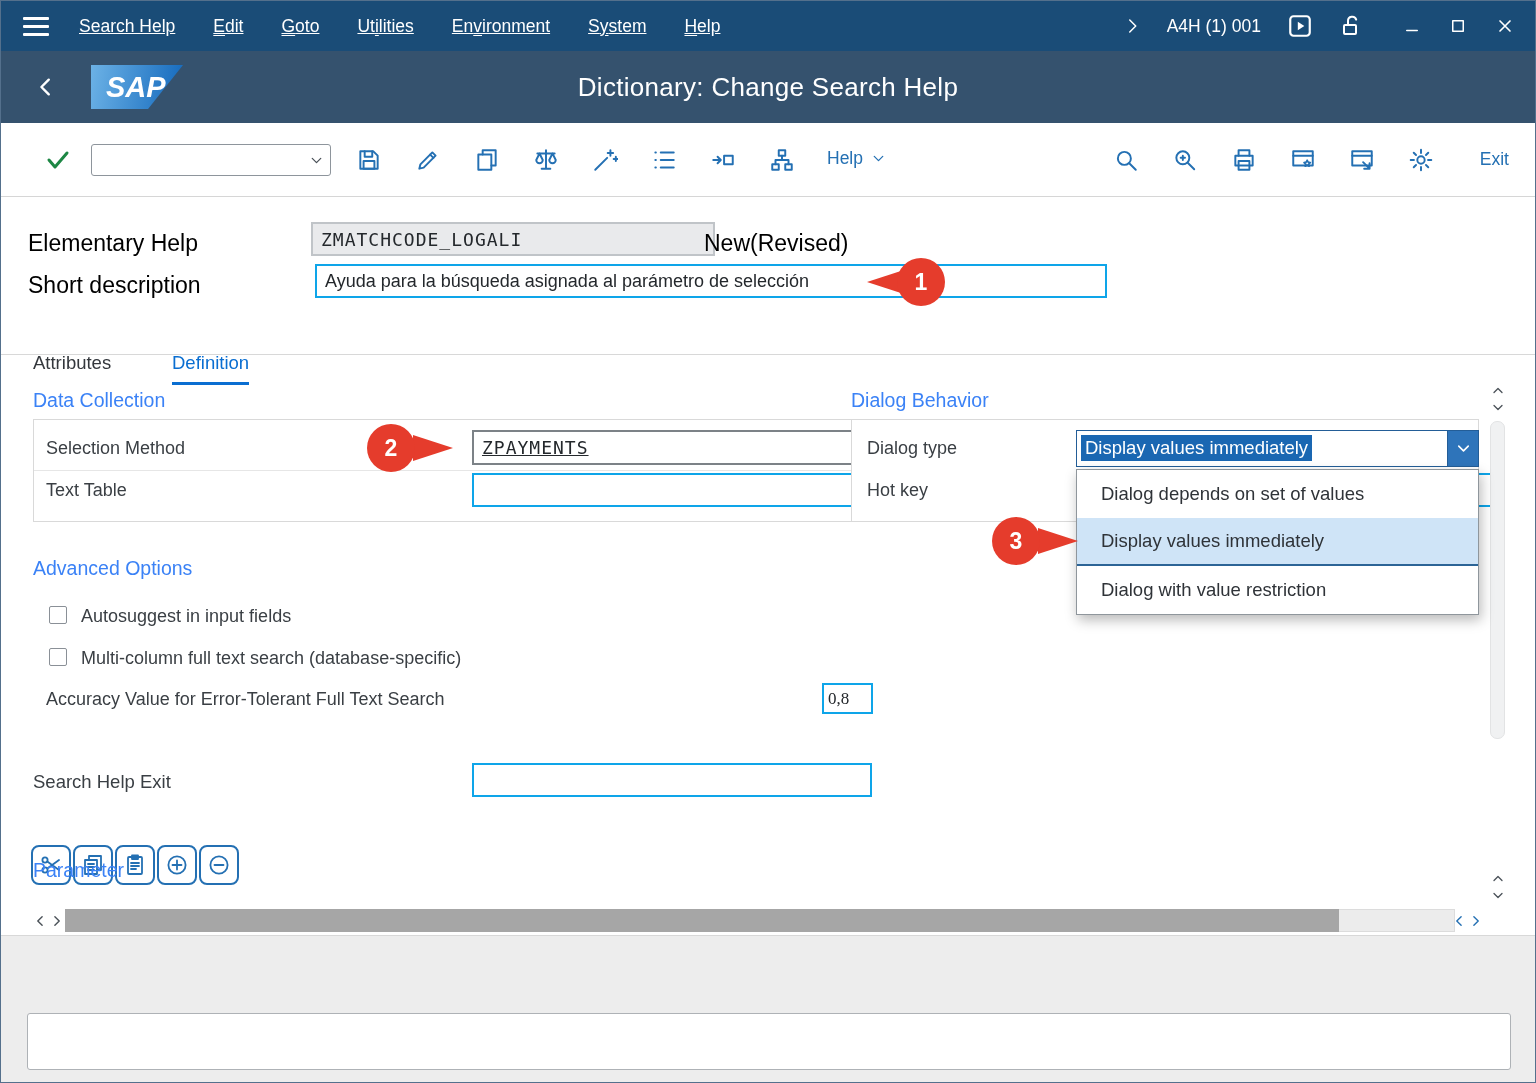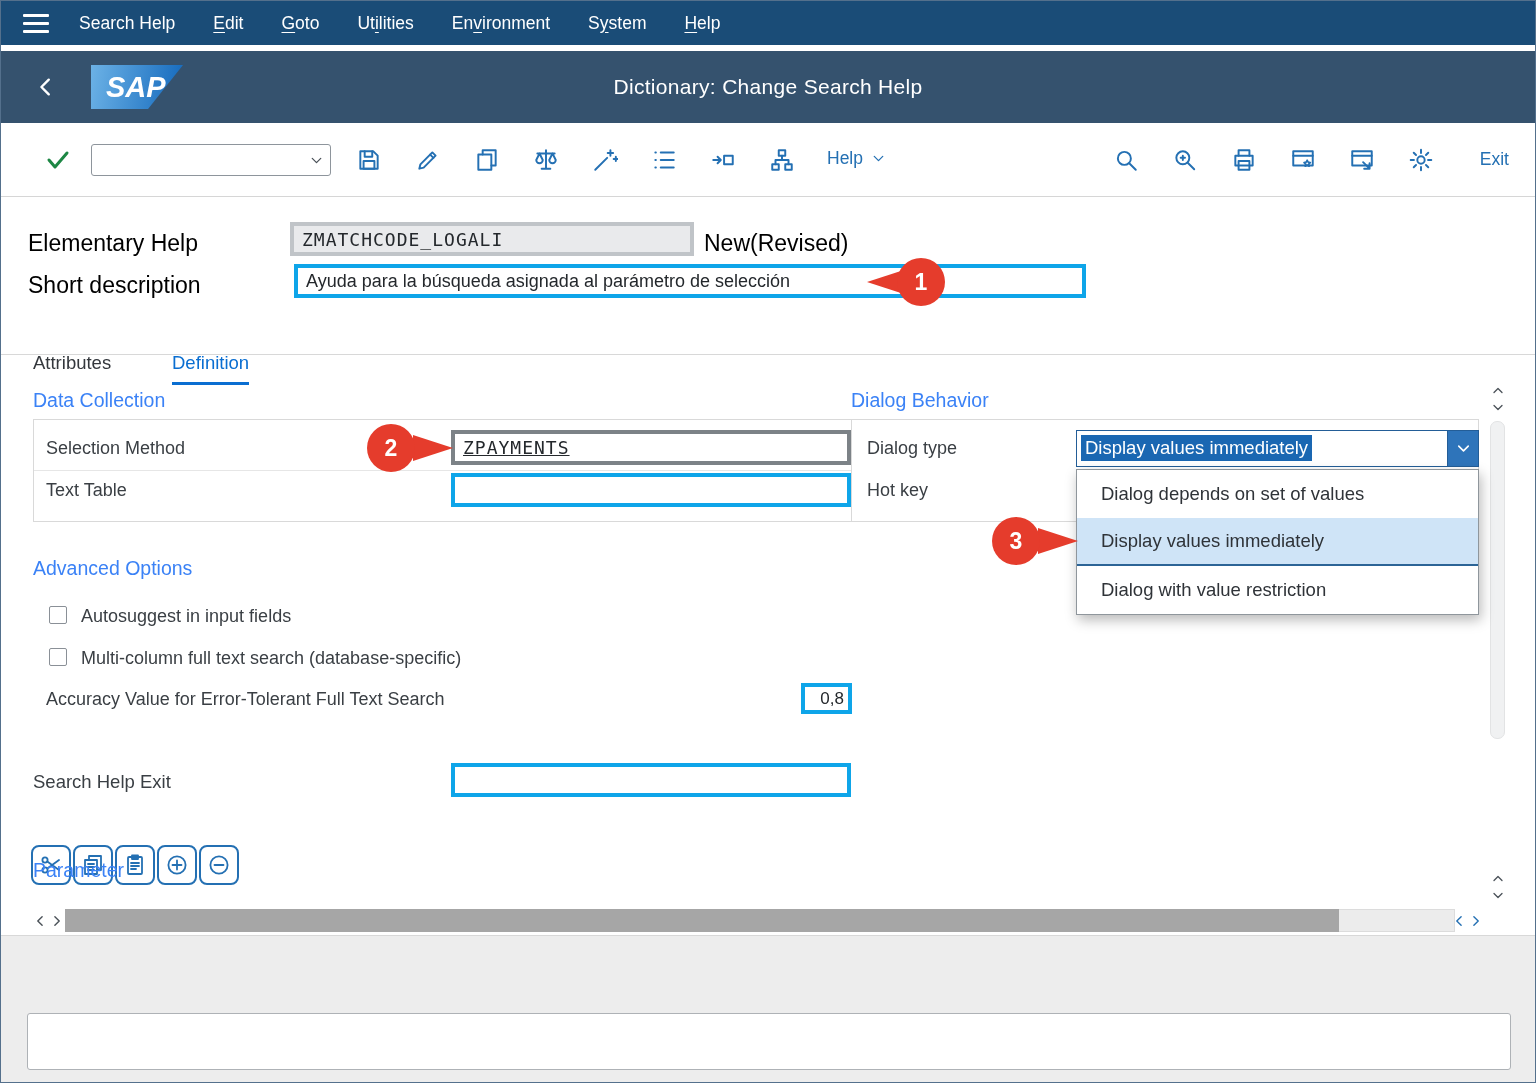--- a/index.html
+++ b/index.html
@@ -1,73 +1,73 @@
 <!DOCTYPE html>
 <html lang="en" style="--menubar-bg: #1a4c77; --titlebar-bg: #35526e; --sap-blue: #2470b3; --icon-green: #1d8744; --tab-active: #0a6ed1; --selection-blue: #1a67b2; --dropdown-highlight: #cfe4f7; --callout-red: #e53c2c;"><head>
 <meta charset="utf-8">
 <style>
   * { box-sizing: border-box; margin: 0; padding: 0; }
   body { margin:0; background:#fff; font-family:"Liberation Sans", sans-serif; }
   .window { position:relative; width:1536px; height:1083px; background:#fff; border:1px solid #54708c; overflow:hidden; }
   .abs { position:absolute; }
 
   
-  .menubar { position:absolute; left:0; top:0; width:100%; height:44px;
+  .menubar { position:absolute; left:0; top:0; width:100%; height:50px;
              background:var(--menubar-bg,#1a4c77); color:#fff; display:flex; align-items:center;
-             padding-left:22px; font-size:17.5px; }
+             padding-left:22px; font-size:17.5px;text-decoration:underline; }
   .hamburger { width:26px; display:flex; flex-direction:column; gap:5px; margin-right:30px; cursor:pointer; }
   .hamburger span { display:block; height:3px; background:#fff; border-radius:1px; }
   .menu-items { display:flex; gap:38px; }
   .menu-item { cursor:pointer; white-space:nowrap; }
   .menu-item u { text-decoration:underline; text-underline-offset:3px; }
   .menubar-right { position:absolute; right:0; top:0; height:50px; display:flex; align-items:center; gap:26px; padding-right:20px; }
   .win-controls { display:flex; gap:28px; align-items:center; margin-left:14px; }
   .icw { stroke:#fff; fill:none; stroke-width:2; stroke-linecap:round; stroke-linejoin:round; }
 
   
   .titlebar { position:absolute; left:0; top:50px; width:100%; height:72px; background:var(--titlebar-bg,#35526e); color:#fff; }
-  .title-text { position:absolute; left:0; right:0; top:0; height:72px; line-height:72px; text-align:center; font-size:21px; letter-spacing:.3px; }
+  .title-text { position:absolute; left:0; right:0; top:0; height:72px; line-height:72px; text-align:center; font-size:26px; letter-spacing:.3px; }
   .back-btn { position:absolute; left:34px; top:22px; cursor:pointer; }
   .sap-logo { position:absolute; left:90px; top:14px; width:92px; height:44px;
               background:linear-gradient(100deg,#6cb2e6 0%, #1b6fc0 90%);
               clip-path:polygon(0 0,100% 0,62% 100%,0 100%);
               display:flex; align-items:center; padding-left:15px;
               font-style:italic; font-weight:bold; font-size:29px; color:#fff; }
 
   
   .toolbar { position:absolute; left:0; top:122px; width:100%; height:74px; background:#fff; border-bottom:1px solid #d6d6d6; }
   .ic { stroke:var(--sap-blue,#2470b3); fill:none; stroke-width:1.8; stroke-linecap:round; stroke-linejoin:round; }
   .icg { stroke:var(--icon-green,#1d8744); fill:none; stroke-width:3; stroke-linecap:round; stroke-linejoin:round; }
   .icd { stroke:#4a5158; fill:none; stroke-width:1.8; stroke-linecap:round; stroke-linejoin:round; }
   .tb-btn { width:36px; height:36px; display:flex; align-items:center; justify-content:center; cursor:pointer; border-radius:4px; }
   .cmd-combo { position:absolute; left:90px; top:21px; width:240px; height:32px; border:1px solid #8e959c; border-radius:3px; background:#fff; }
   .cmd-combo input { position:absolute; left:4px; top:1px; width:200px; height:28px; border:none; outline:none; font-size:16px; font-family:inherit; }
   .cmd-combo .chev { position:absolute; right:5px; top:7px; cursor:pointer; }
   .blue-text { color:var(--sap-blue,#2470b3); font-size:17.5px; cursor:pointer; }
 
   
   .form-label { position:absolute; font-size:23px; color:#000000; }
-  .field { position:absolute; border:4px solid #0ea5e9; background:#fff; }
+  .field { position:absolute; border:2px solid #0ea5e9; background:#fff;margin-left:21px; }
   .field input { width:100%; height:100%; border:none; outline:none; background:transparent; padding:0 8px; font-size:18px; font-family:inherit; color:#24282c; }
   .field.readonly { background:#e9eaec; border-color:#c0c4c8; }
   .field.mono input { font-family:"DejaVu Sans Mono", monospace; letter-spacing:1px; font-size:18px; }
 
   
   .tab { position:absolute; font-size:18.5px; color:#33373c; cursor:pointer; padding-bottom:8px;margin-top:34px; }
   .tab.active { color:var(--tab-active,#0a6ed1); border-bottom:3px solid var(--tab-active,#0a6ed1); }
   .hdiv { position:absolute; height:1px; background:#d8d8d8; }
 
   
   .section-title { position:absolute; font-size:19.5px; color:#3b82f6; }
   .group-box { position:absolute; border:1px solid #d9d9d9; background:#fff; }
   .inner-label { position:absolute; font-size:18px; color:#3a3f44; }
   .focus-field { border-color:#7c8287; }
   .focus-field input { text-decoration:underline; }
   .sap-checkbox { position:absolute; width:18px; height:18px; appearance:none; border:1px solid #8a9097; border-radius:2px; background:#fff; cursor:pointer; }
-  .small-field input { text-align:right; padding:0 4px; font-family:Liberation Sans, sans-serif; font-size:17px; }
+  .small-field input { text-align:left; padding:0 4px; font-family:Liberation Serif, serif; font-size:17px; }
 
   
   .dd-combo { position:absolute; left:1075px; top:429px; width:403px; height:37px; background:#fff; border:1px solid #235d97; cursor:pointer; }
   .dd-combo .sel-text { position:absolute; left:4px; top:4px; padding:2px 4px; background:var(--selection-blue,#1a67b2); color:#fff; font-size:18.5px; white-space:nowrap; }
   .dd-combo .dd-btn { position:absolute; right:0; top:0; width:31px; height:100%; background:#2e74ba; border-left:1px solid #235d97; display:flex; align-items:center; justify-content:center; }
   .dd-popup { position:absolute; left:1075px; top:468px; width:403px; background:#fff; border:1px solid #8f969c; box-shadow:2px 5px 12px rgba(0,0,0,.28); z-index:40; }
   .dd-option { height:48px; line-height:48px; padding-left:24px; font-size:18.5px; color:#2f3338; cursor:pointer; white-space:nowrap; }
   .dd-option.sel { background:var(--dropdown-highlight,#cfe4f7); border-bottom:2px solid #2c6496; line-height:46px; }
 
   
@@ -109,20 +109,45 @@
       </div>
     <div class="menu-items">
       <span class="menu-item">Search Help</span>
       <span class="menu-item"><u>E</u>dit</span>
       <span class="menu-item"><u>G</u>oto</span>
       <span class="menu-item">Ut<u>i</u>lities</span>
       <span class="menu-item">En<u>v</u>ironment</span>
       <span class="menu-item">S<u>y</u>stem</span>
       <span class="menu-item"><u>H</u>elp</span>
     </div>
+    <div class="menubar-right">
+      <svg width="18" height="20" viewBox="0 0 24 24" style="cursor:pointer">
+          <path class="icw" d="M9 4l8 8-8 8"></path>
+        </svg>
+      <span>A4H (1) 001</span>
+      <svg width="26" height="26" viewBox="0 0 24 24" style="cursor:pointer">
+          <rect class="icw" x="3" y="3" width="18" height="18" rx="3"></rect>
+          <path d="M10 8l6 4-6 4z" fill="#fff"></path>
+        </svg>
+      <svg width="24" height="26" viewBox="0 0 24 24" style="cursor:pointer">
+          <rect class="icw" x="5" y="11" width="12" height="9" rx="1"></rect>
+          <path class="icw" d="M9 11V7a4.2 4.2 0 018.2-1.4"></path>
+        </svg>
+      <div class="win-controls">
+        <svg width="18" height="18" viewBox="0 0 24 24" style="cursor:pointer">
+            <path class="icw" d="M5 18h14"></path>
+          </svg>
+        <svg width="18" height="18" viewBox="0 0 24 24" style="cursor:pointer">
+            <rect class="icw" x="5" y="5" width="14" height="14"></rect>
+          </svg>
+        <svg width="20" height="20" viewBox="0 0 24 24" style="cursor:pointer">
+            <path class="icw" d="M6 6l12 12M18 6L6 18"></path>
+          </svg>
+      </div>
+    </div>
   </div>
 
   <div class="titlebar">
     <div class="title-text">Dictionary: Change Search Help</div>
     <svg class="back-btn" width="22" height="28" viewBox="0 0 24 24">
         <path class="icw" style="stroke-width:2.6" d="M15 4l-8 8 8 8"></path>
       </svg>
     <div class="sap-logo">
         <span>SAP</span>
       </div>

